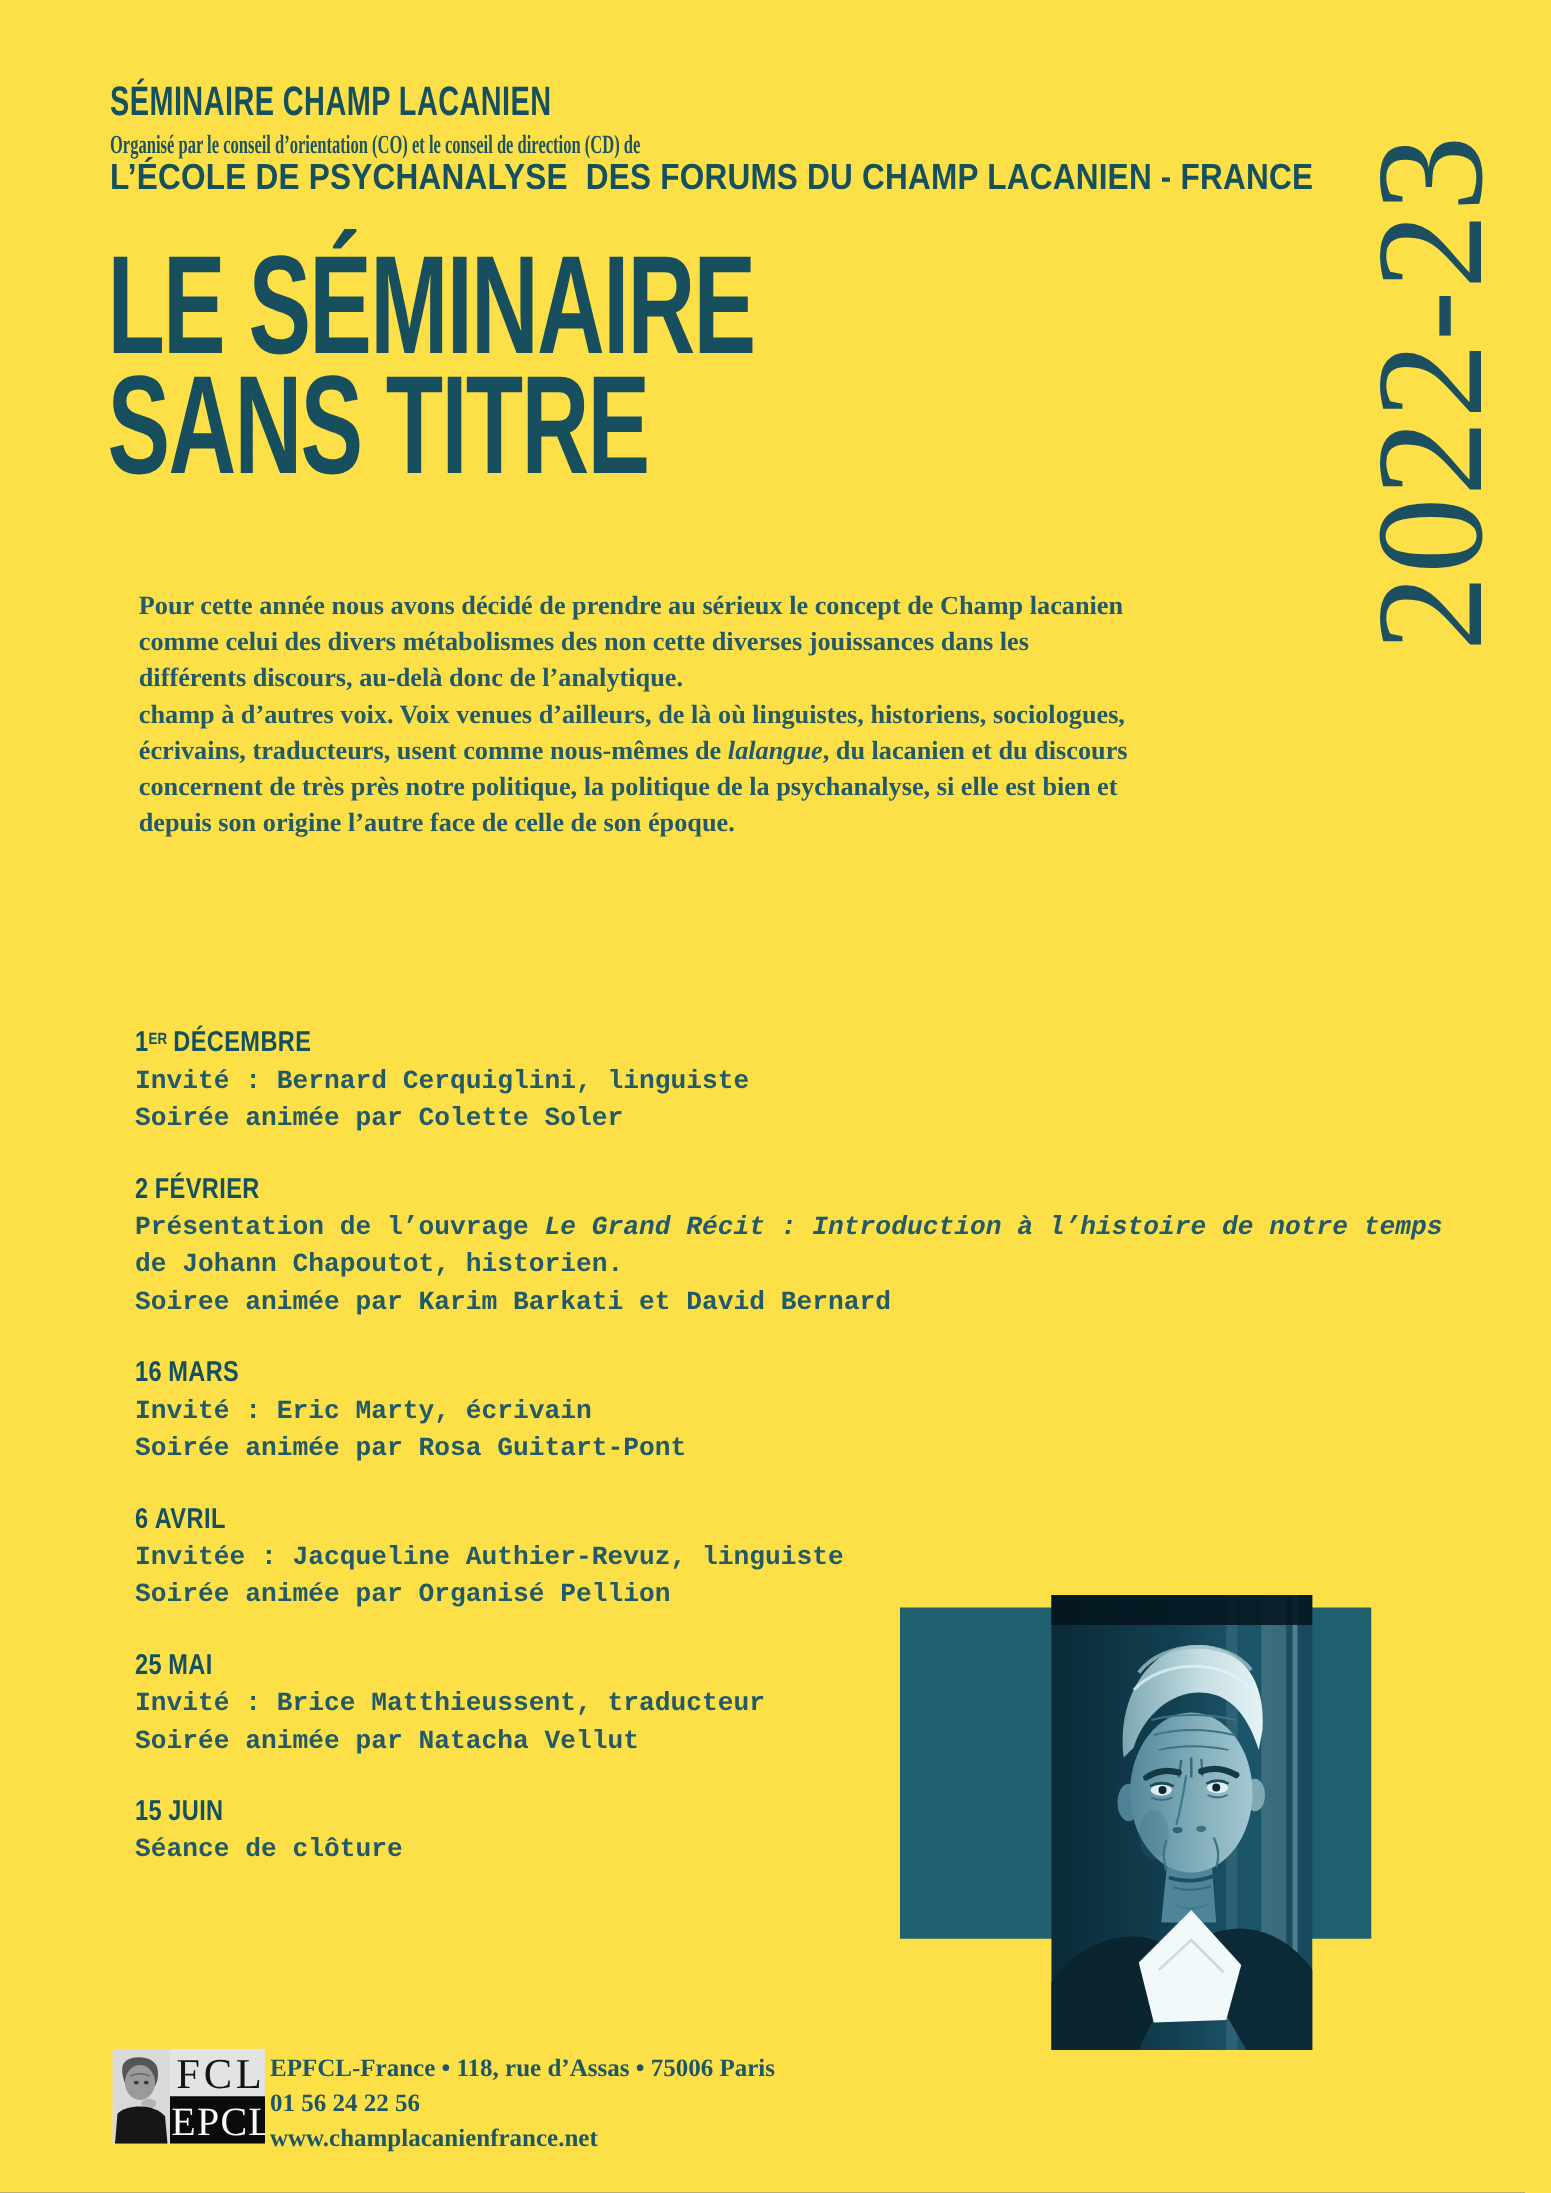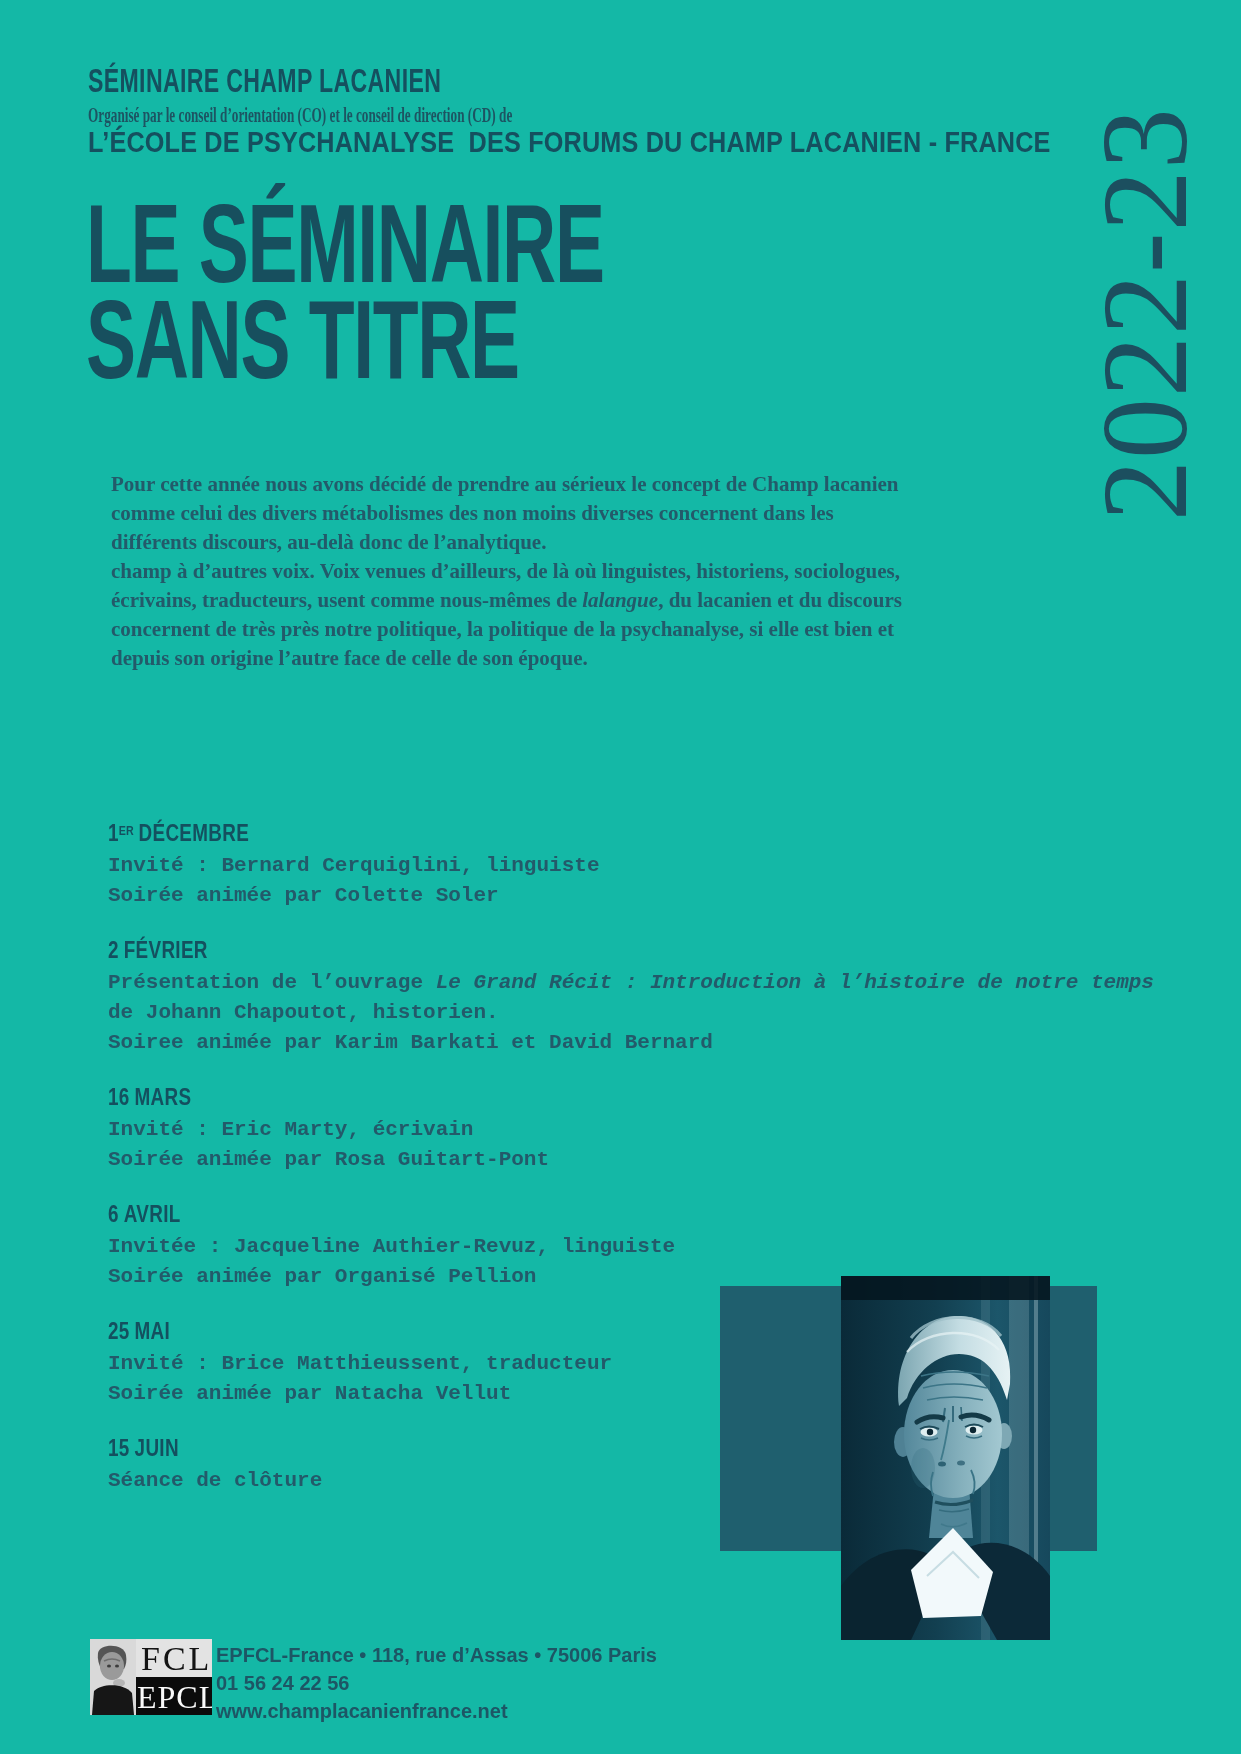--- a/index.html
+++ b/index.html
@@ -1,17 +1,17 @@
 <!DOCTYPE html>
 <html><head>
 <meta charset="utf-8">
 <style>
   html,body{margin:0;padding:0;background:#888;}
   .page{
-    position:relative; width:1241px; height:1754px; background:#14b8a6;
+    position:relative; width:1241px; height:1754px; background:#fde047;
     overflow:hidden; margin:0 auto;
     font-family:"Liberation Sans", sans-serif;
   }
   
   .h-title{
     position:absolute; left:88px; top:64px;
     font-size:33px; font-weight:bold; color:#15505f; letter-spacing:.5px;
     transform:scaleX(.70); transform-origin:0 0; white-space:nowrap; line-height:1;
   }
   .h-sub{
@@ -62,21 +62,21 @@
     line-height:30px; white-space:nowrap;
   }
   
   .teal-rect{position:absolute; left:720px; top:1286px; width:377px; height:265px; background:#1f5f6e;}
   .photo{position:absolute; left:841px; top:1276px; width:209px; height:364px;}
   .photo svg{display:block;}
   
   .logo{position:absolute; left:90px; top:1639px; width:116px; height:76px;border-radius:10px;}
   .f-text{position:absolute; left:216px; top:1641px; color:#1d5665;}
   .f-line{
-    font-family:Liberation Sans, sans-serif; font-weight:bold; font-size:20px;
+    font-family:Liberation Serif, serif; font-weight:bold; font-size:20px;
     line-height:28px; white-space:nowrap;
   }
 </style>
 </head>
 <body>
 
 <div class="page">
 
   <div class="h-title">SÉMINAIRE CHAMP LACANIEN</div>
   <div class="h-sub">Organisé par le conseil d’orientation (CO) et le conseil de direction (CD) de</div>
@@ -86,21 +86,21 @@
     <div class="year-text">2022-23</div>
   </div>
 
   <div class="main-title">
     <div>LE SÉMINAIRE</div>
     <div>SANS TITRE</div>
   </div>
 
   <div class="intro">
     <div class="ln">Pour cette année nous avons décidé de prendre au sérieux le concept de Champ lacanien</div>
-    <div class="ln">comme celui des divers métabolismes des non moins diverses concernent dans les</div>
+    <div class="ln">comme celui des divers métabolismes des non cette diverses jouissances dans les</div>
     <div class="ln">différents discours, au-delà donc de l’analytique.</div>
     <div class="ln">champ à d’autres voix. Voix venues d’ailleurs, de là où linguistes, historiens, sociologues,</div>
     <div class="ln"><span>écrivains, traducteurs, usent comme nous-mêmes de </span><span class="it">lalangue</span><span>, du lacanien et du discours</span></div>
     <div class="ln">concernent de très près notre politique, la politique de la psychanalyse, si elle est bien et</div>
     <div class="ln">depuis son origine l’autre face de celle de son époque.</div>
   </div>
 
   <div class="schedule">
 
     <div class="s-block">

